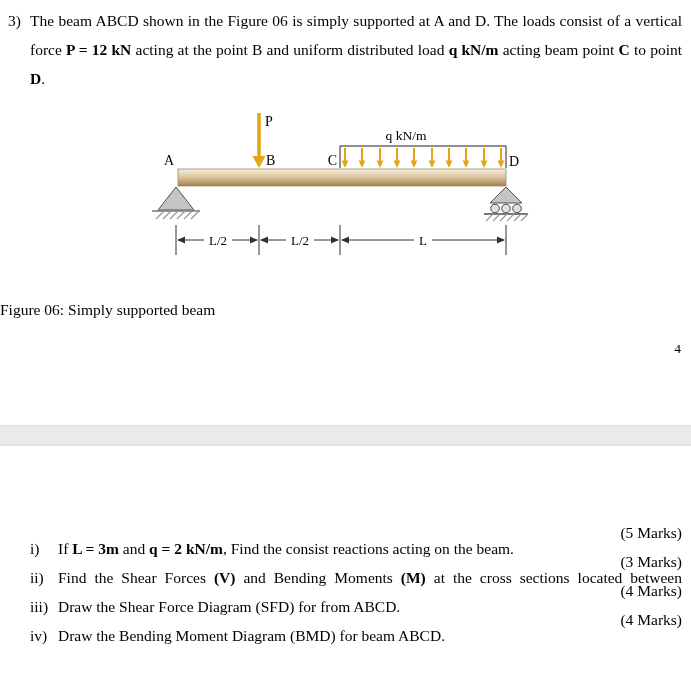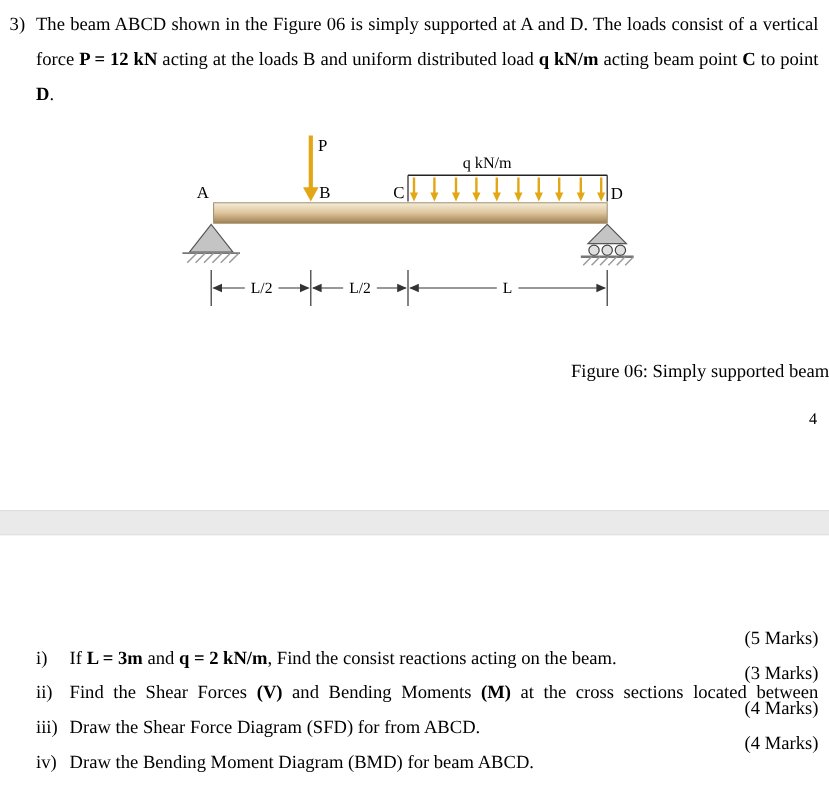--- a/index.html
+++ b/index.html
@@ -11,42 +11,42 @@
   .problem { position:absolute; left:8px; right:9px; top:6px; }
   .problem .pnum { position:absolute; left:0; top:0; }
   .problem .ptext { margin-left:22px; text-align:justify; }
 
   
   .beam-figure { position:absolute; left:148px; top:106px; width:400px; height:168px; }
   .beam-figure svg { display:block; }
   svg text { font-family:"Liberation Serif", serif; font-size:14px; fill:#000; }
   svg text.dim-text { font-size:13px; }
   svg text.load-label { font-size:13.5px; }
-  .caption { position:absolute; left:0; right:0; top:295px; text-align:right; font-size:15.5px; }
+  .caption { position:absolute; left:0; right:0; top:295px; text-align:left; font-size:15.5px; }
 
   .page-num { position:absolute; right:10px; top:341px; font-size:13.5px; line-height:16px; }
 
   .page-gap { position:absolute; left:0; right:0; top:425px; height:21px; background:#EAEAEA; border-top:1px solid #e0e0e0; border-bottom:1px solid #e0e0e0; }
 
   
   .questions { position:absolute; left:8px; right:9px; top:534px; }
   .q-row { position:relative; padding-left:50px; }
   .q-row .q-num { position:absolute; left:22px; top:0; }
   .q-marks { position:absolute; right:0; bottom:16px; }
   .q-text.just { text-align:justify; text-align-last:justify;font-family:Liberation Serif, serif; }
   b { font-weight:bold; }
 </style>
 </head>
 <body>
 
 <div class="page">
 
   <section class="problem">
     <span class="pnum">3)</span>
-    <p class="ptext"><span>The beam ABCD shown in the Figure 06 is simply supported at A and D. The loads consist of a vertical force </span><b>P = 12 kN</b><span> acting at the loads B and uniform distributed load </span><b>q kN/m</b><span> acting beam point </span><b>C</b><span> to point </span><b>D</b><span>.</span></p>
+    <p class="ptext"><span>The beam ABCD shown in the Figure 06 is simply supported at A and D. The loads consist of a vertical force </span><b>P = 12 kN</b><span> acting at the point B and uniform distributed load </span><b>q kN/m</b><span> acting beam point </span><b>C</b><span> to point </span><b>D</b><span>.</span></p>
   </section>
 
   <figure class="beam-figure">
     <svg width="400" height="168" viewBox="0 0 400 168">
       <defs>
         <linearGradient id="beamGrad" x1="0" y1="0" x2="0" y2="1">
           <stop offset="0" stop-color="#F6EDD8"></stop>
           <stop offset="0.5" stop-color="#DDC49C"></stop>
           <stop offset="1" stop-color="#A08050"></stop>
         </linearGradient>

